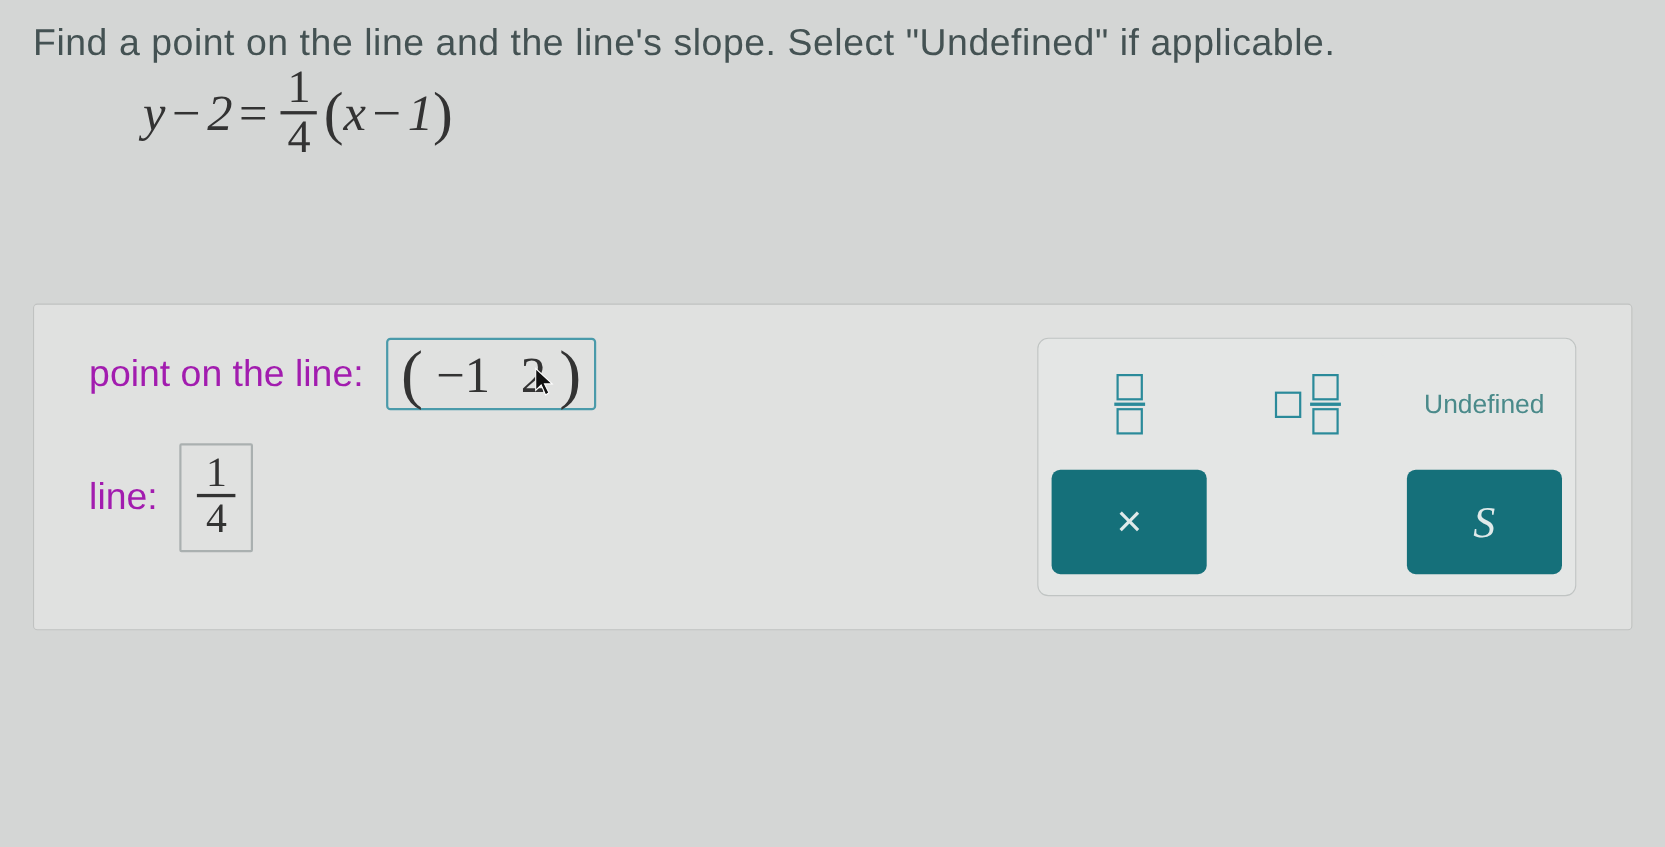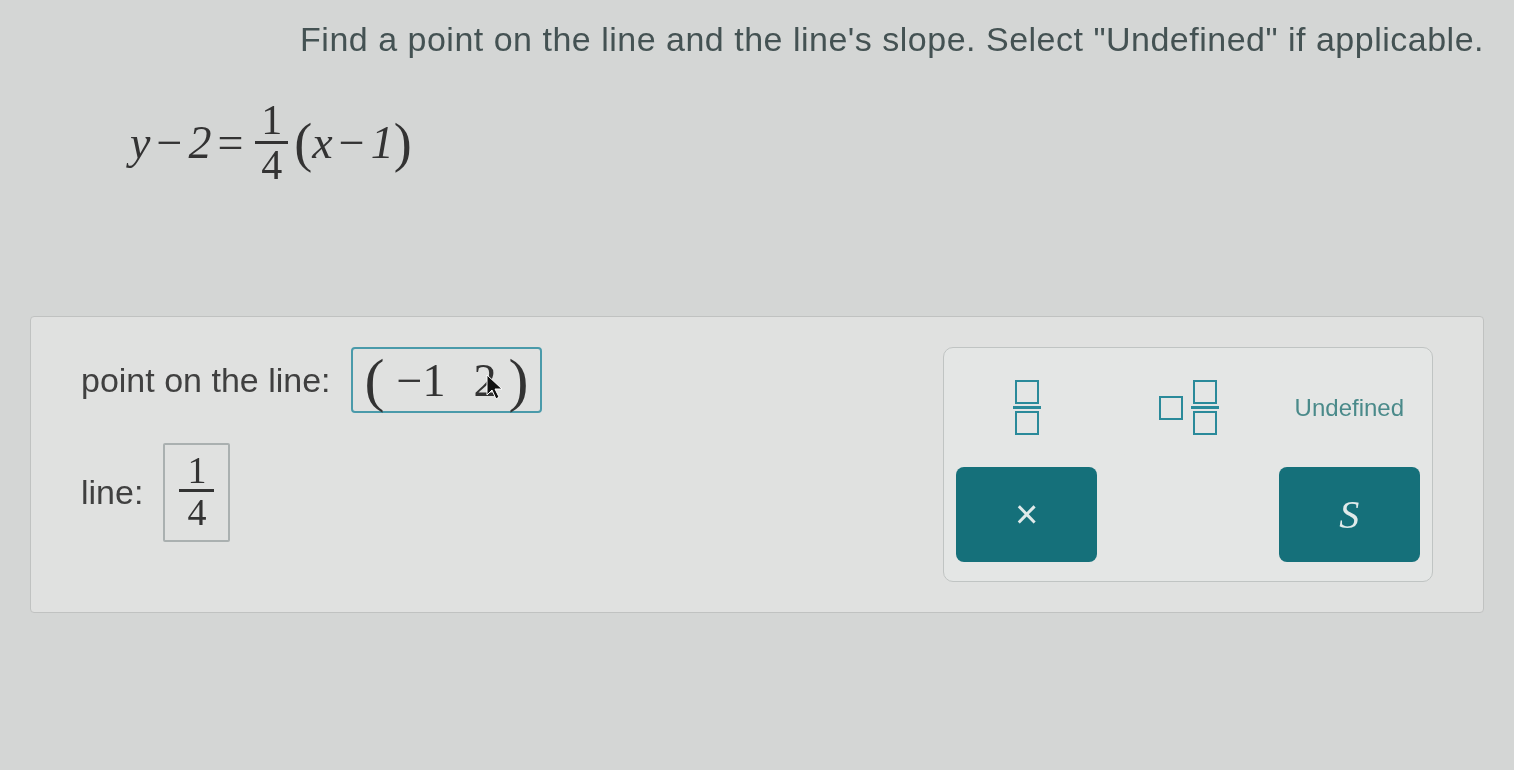--- a/index.html
+++ b/index.html
@@ -8,23 +8,21 @@
     height: 770px;
     background: #d4d6d5;
     font-family: Verdana, Geneva, sans-serif;
     color: #3a4a4a;
     padding: 20px 30px;
     overflow: hidden;
   }
   .question {
     font-size: 34px;
     color: #445253;
-    margin-bottom: 40px;
     letter-spacing: 0.5px;
-    text-align: right;
   }
   .equation {
     font-family: Georgia, 'Times New Roman', serif;
     font-size: 46px;
     color: #333;
     margin-left: 100px;
     margin-bottom: 130px;
     display: flex;
     align-items: center;
     font-style: italic;
@@ -55,21 +53,21 @@
     gap: 60px;
   }
   .left-col { flex: 1; }
   .row {
     display: flex;
     align-items: center;
     margin-bottom: 30px;
   }
   .label {
     font-size: 34px;
-    color: #404040;
+    color: #a21caf;
     margin-right: 20px;
   }
   .point-input {
     font-family: Georgia, 'Times New Roman', serif;
     font-size: 46px;
     color: #333;
     display: flex;
     align-items: center;
     border: 2px solid #4a9aaa;
     border-radius: 4px;

